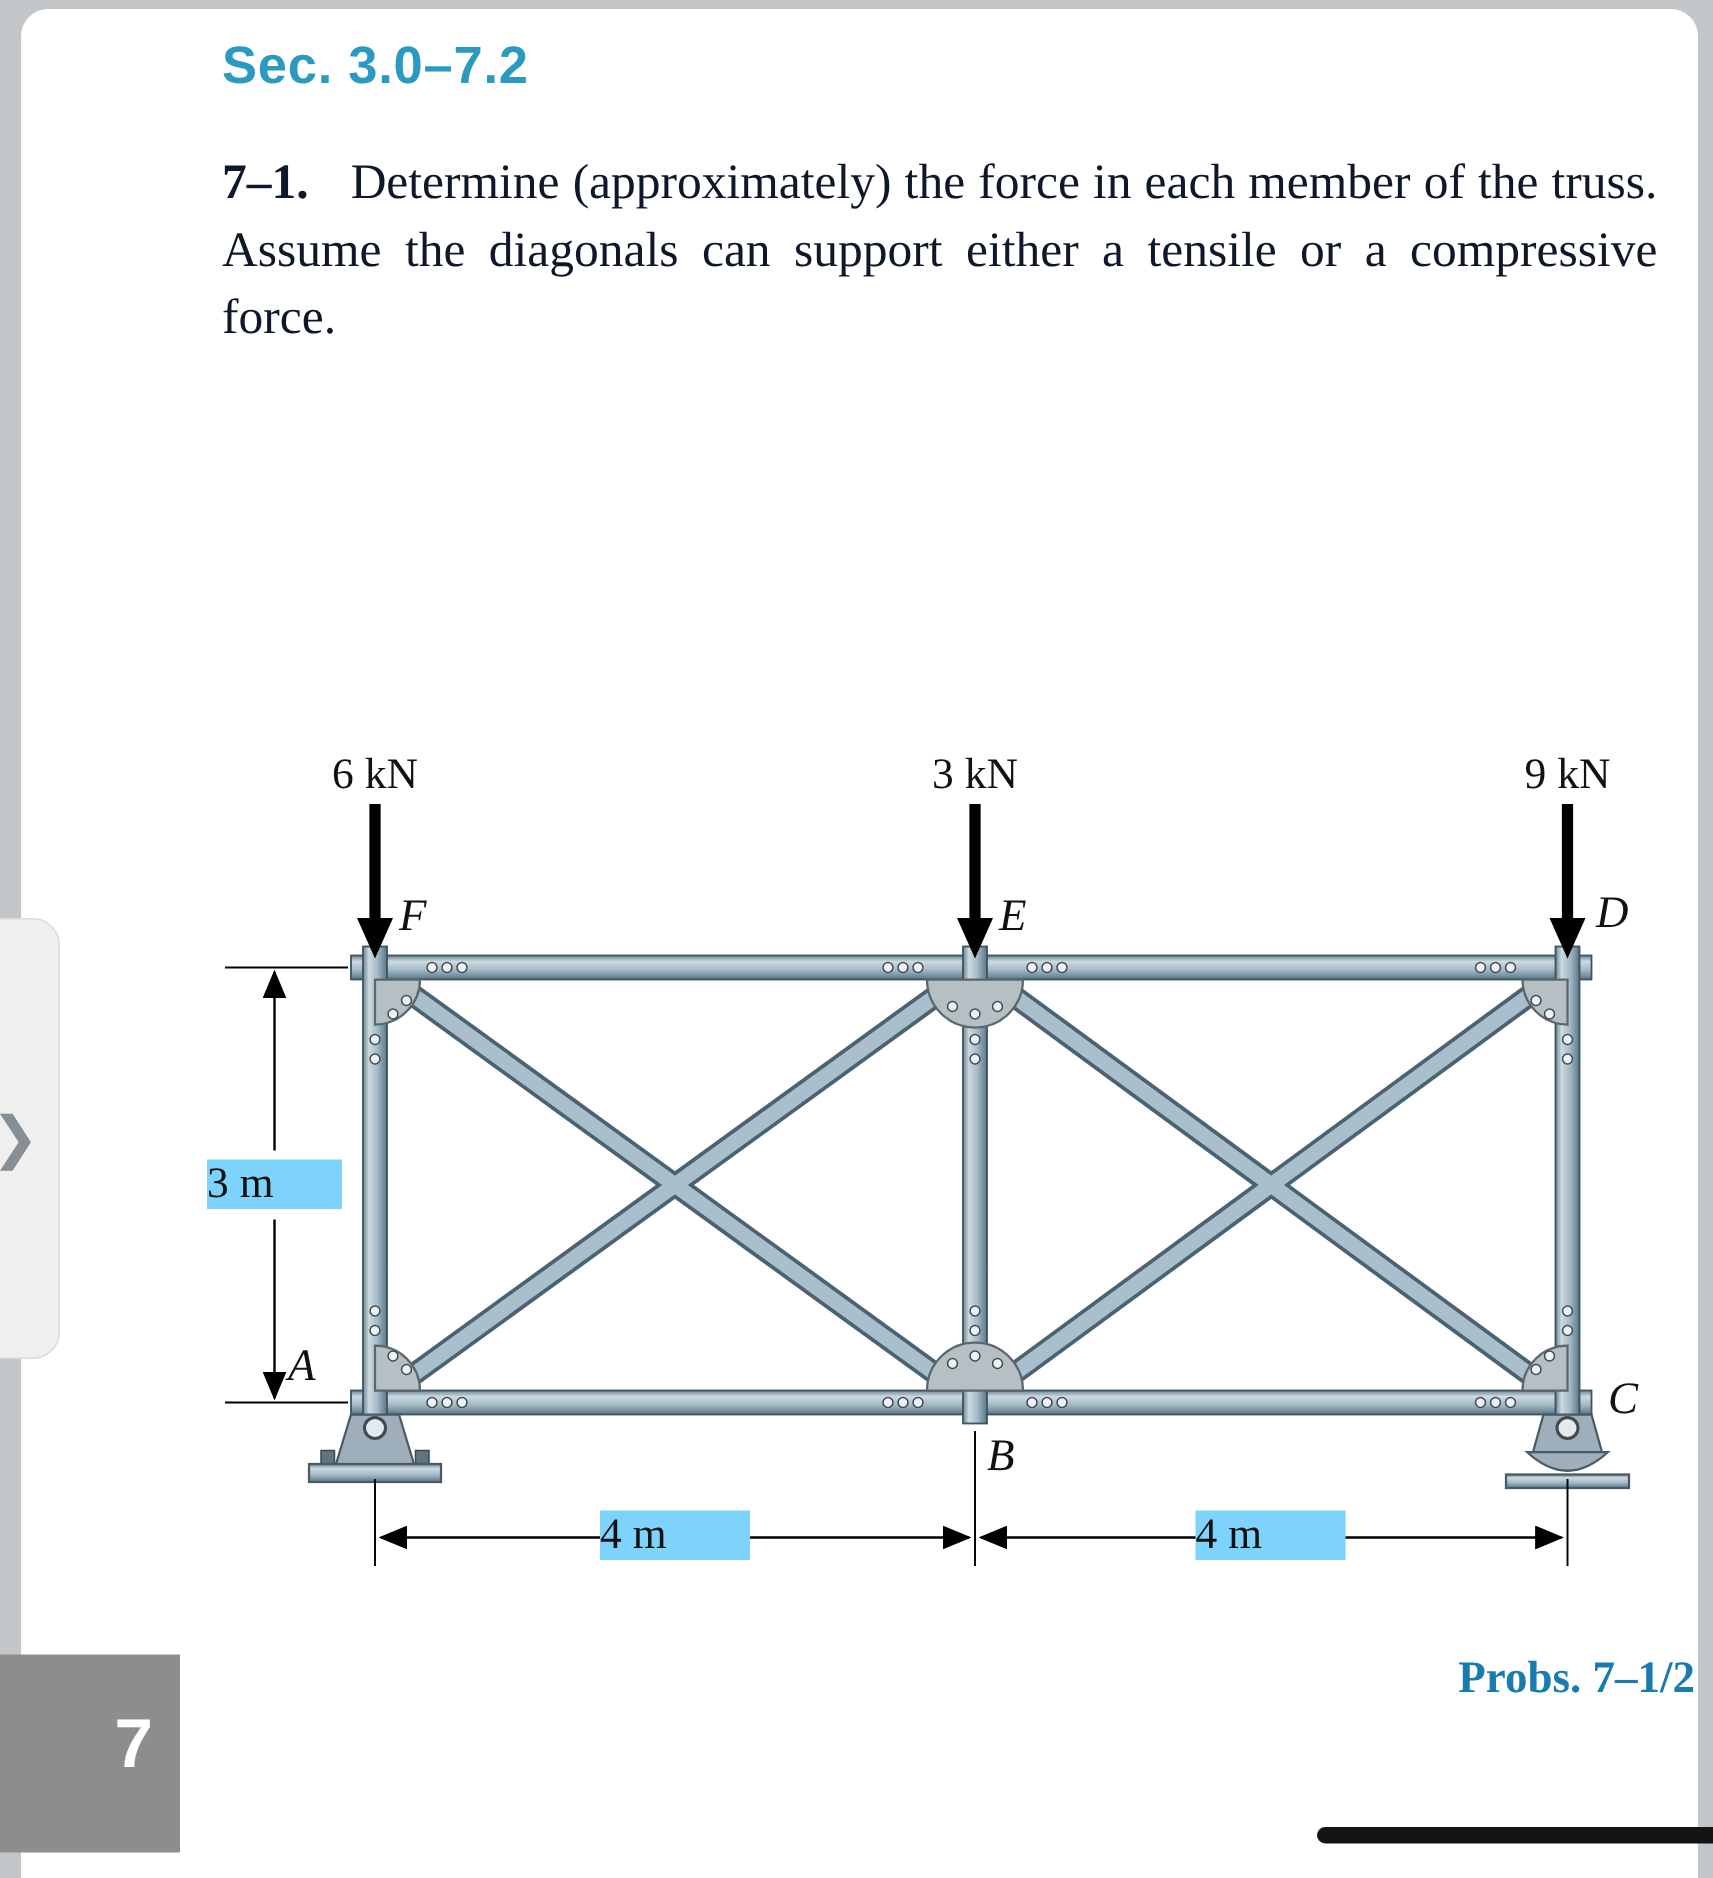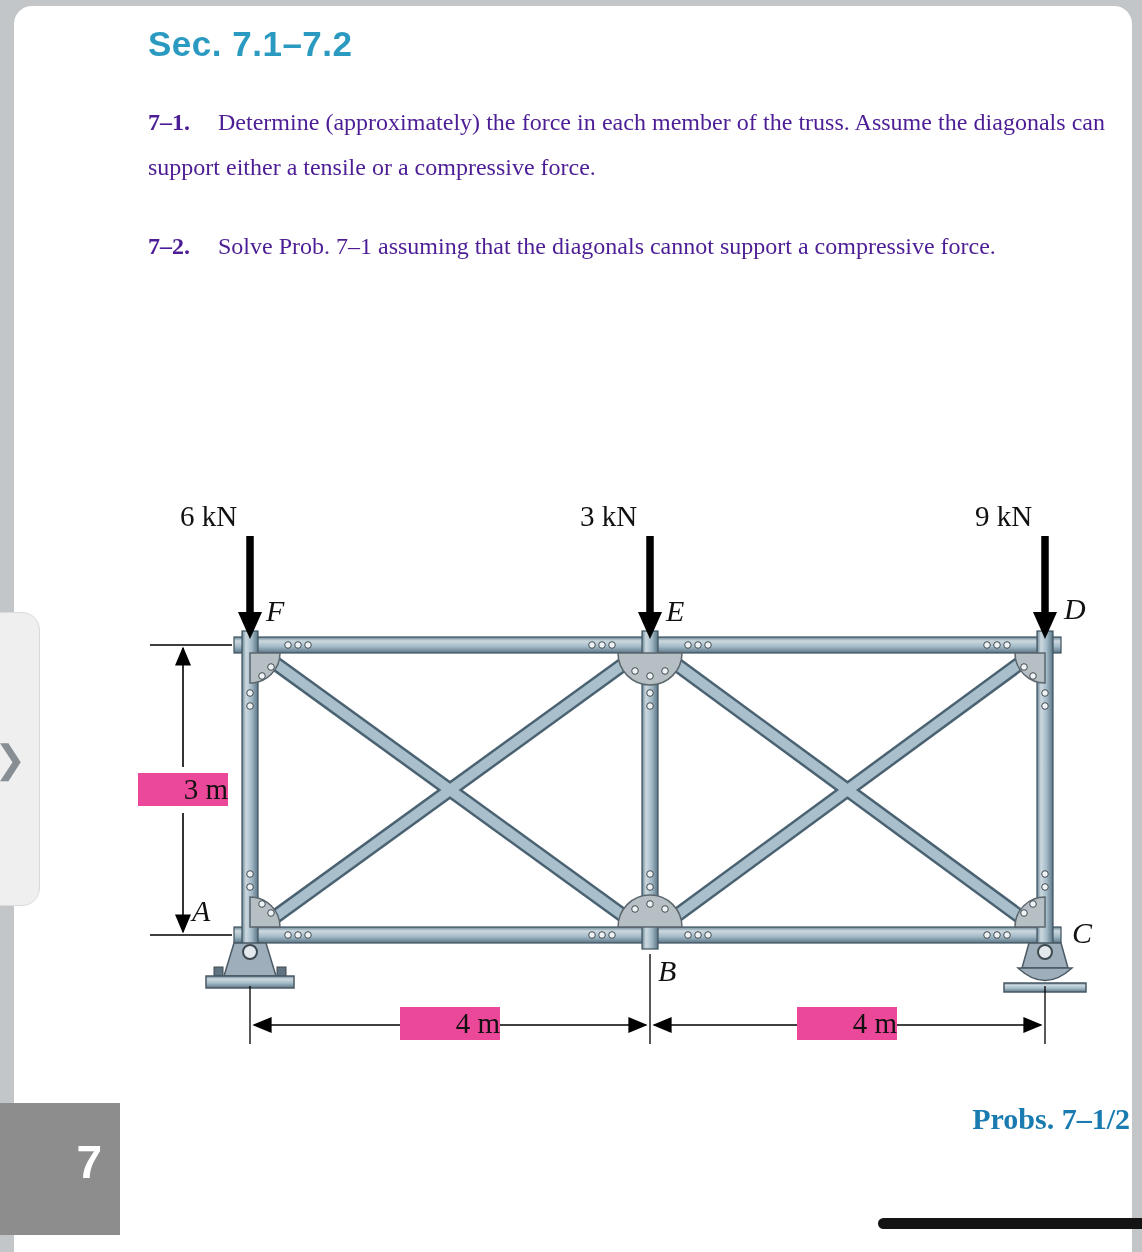--- a/index.html
+++ b/index.html
@@ -5,30 +5,30 @@
   html,body{margin:0;padding:0;width:1142px;height:1252px;overflow:hidden;
     background:#c3c6c8;font-family:"Liberation Serif",serif;}
   .page-bg{position:absolute;left:14px;top:6px;right:10px;bottom:0;
     background:#ffffff;border-radius:18px 18px 0 0;}
   
   .sec-title{position:absolute;left:148px;top:24px;margin:0;
     font-family:"Liberation Sans",sans-serif;font-weight:bold;
     font-size:35px;color:#2b9ac1;letter-spacing:.5px;}
   
   .text-col{position:absolute;left:148px;top:100px;width:957px;}
-  .prob{margin:0 0 34px 0;font-size:24px;line-height:45px;color:#4c1d95;
+  .prob{margin:0 0 34px 0;font-size:33px;line-height:45px;color:#0f172a;
     text-align:justify;}
   .prob .num{font-weight:bold;padding-right:28px;}
   
   .figure{position:absolute;left:130px;top:490px;width:1000px;height:660px;}
   .figure svg{position:absolute;left:0;top:0;}
   .fig-label{position:absolute;font-size:29px;color:#111;white-space:nowrap;}
-  .load-label{width:140px;}
+  .load-label{width:140px;text-align:center;}
   .joint-label{font-style:italic;font-size:30px;}
-  .dim-label{text-align:right;background:#ec4899;}
+  .dim-label{text-align:left;background:#7dd3fc;}
   .caption{position:absolute;left:0;top:612px;width:1000px;text-align:right;
     font-size:30px;font-weight:bold;color:#1a7bb0;}
   
   .nav-panel{position:absolute;left:-20px;top:612px;width:58px;height:292px;
     background:#efefef;border:1.5px solid #dadada;border-radius:18px;}
   .nav-panel span{position:absolute;right:13px;top:50%;transform:translateY(-50%);
     font-family:"Liberation Sans",sans-serif;font-size:38px;color:#878f94;}
   
   .chapter-tab{position:absolute;left:0;top:1103px;width:120px;height:132px;
     background:#8d8d8d;}
@@ -37,25 +37,24 @@
     font-size:46px;color:#ffffff;}
   
   .bottom-bar{position:absolute;left:878px;top:1218px;width:264px;height:11px;
     background:#141414;border-radius:6px 0 0 6px;}
 </style>
 </head>
 <body>
 
 <div class="page-bg"></div>
 
-<h1 class="sec-title">Sec. 7.1–7.2</h1>
+<h1 class="sec-title">Sec. 3.0–7.2</h1>
 
 <div class="text-col">
   <p class="prob"><span class="num">7–1.</span><span>Determine (approximately) the force in each member of the truss. Assume the diagonals can support either a tensile or a compressive force.</span></p>
-  <p class="prob"><span class="num">7–2.</span><span>Solve Prob. 7–1 assuming that the diagonals cannot support a compressive force.</span></p>
 </div>
 
 <div class="figure">
   <svg viewBox="0 0 1000 660" width="1000" height="660">
     <defs>
       <linearGradient id="memH" x1="0" y1="0" x2="0" y2="1">
         <stop offset="0" stop-color="#6b8696"></stop>
           <stop offset="0.25" stop-color="#cdd9e0"></stop>
         <stop offset="0.6" stop-color="#a3bac7"></stop>
           <stop offset="1" stop-color="#5c7686"></stop>

